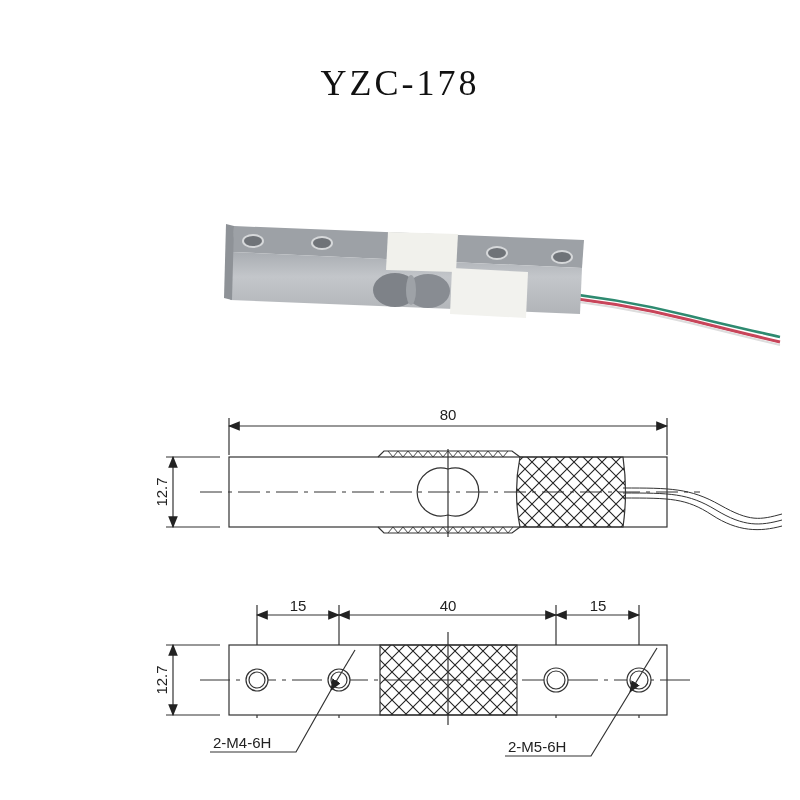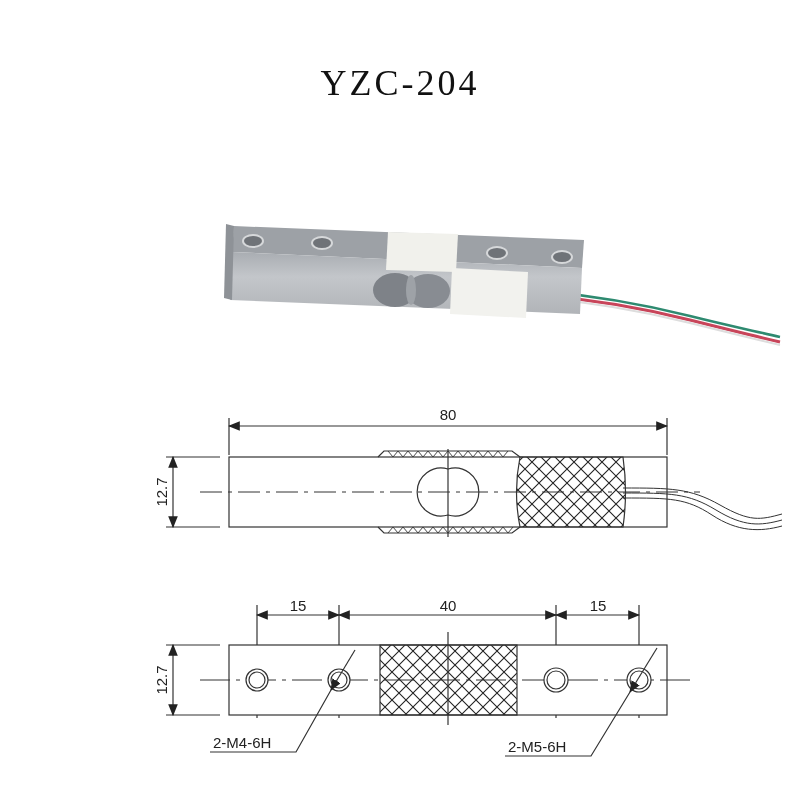--- a/index.html
+++ b/index.html
@@ -5,21 +5,21 @@
   html, body { margin: 0; padding: 0; background: #ffffff; }
   body { width: 800px; height: 800px; position: relative; overflow: hidden; font-family: "Liberation Sans", sans-serif; }
   .title { position: absolute; left: 0; top: 62px; width: 800px; text-align: center;
            font-family: "Liberation Serif", serif; font-size: 36px; letter-spacing: 3px; color: #111; }
   svg { position: absolute; left: 0; top: 0; }
   .dim-text { font-family: "Liberation Sans", sans-serif; font-size: 15px; fill: #222; }
 </style>
 </head>
 <body>
 
-<div class="title">YZC-204</div>
+<div class="title">YZC-178</div>
 
 <svg width="800" height="800" viewBox="0 0 800 800">
   <defs>
     <pattern id="hatch" width="14" height="14" patternUnits="userSpaceOnUse">
       <path d="M0 0 L14 14 M14 0 L0 14" stroke="#222" stroke-width="1.1"></path>
     </pattern>
     <marker id="arr" markerWidth="10" markerHeight="8" refX="9" refY="4" orient="auto">
       <path d="M0 0 L10 4 L0 8 Z" fill="#222"></path>
     </marker>
     <marker id="arrs" markerWidth="10" markerHeight="8" refX="1" refY="4" orient="auto">

